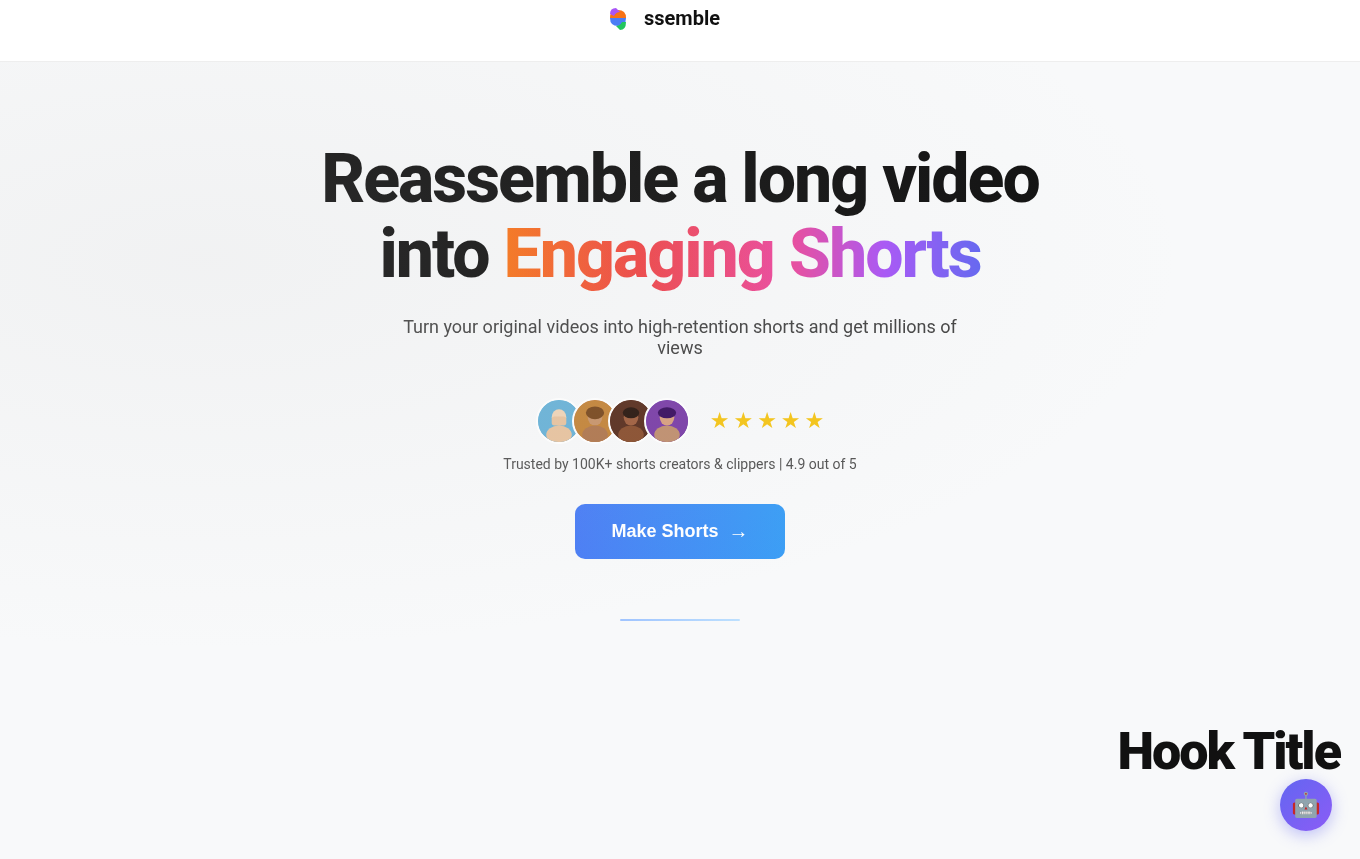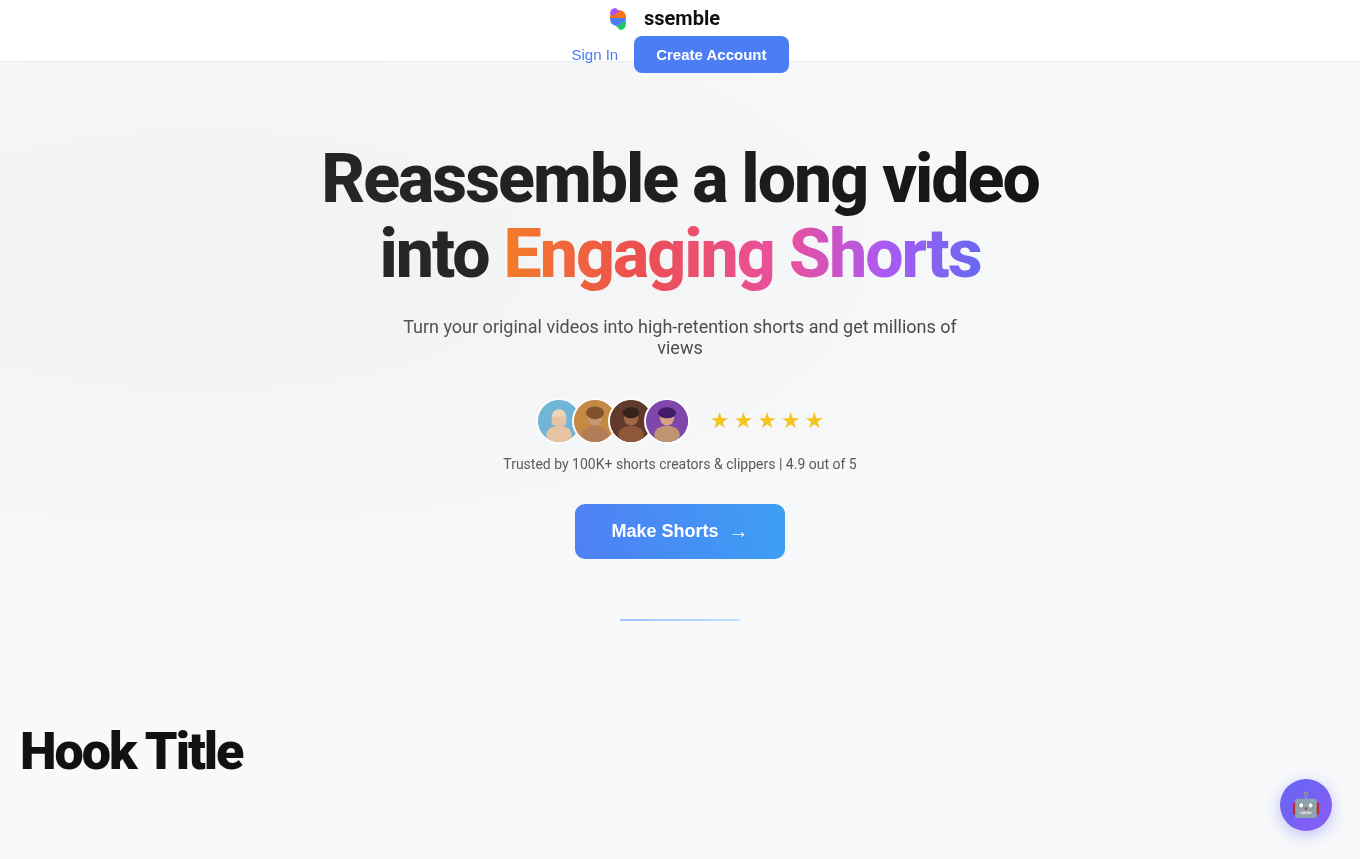--- a/index.html
+++ b/index.html
@@ -197,21 +197,21 @@
       width: 120px;
       height: 2px;
       background: linear-gradient(90deg, #a0c4ff, #bde0fe);
       border-radius: 2px;
     }
 
     
     .below-fold {
       display: flex;
       flex-direction: column;
-      align-items: flex-start;
+      align-items: flex-end;
       padding: 0 20px 40px;
       background: #f8f9fa;
     }
     .hook-title-preview {
       font-size: 52px;
       font-weight: 900;
       color: #111;
       letter-spacing: -2px;
     }
 
@@ -241,24 +241,20 @@
   <a class="nav-logo" href="#">
     <svg class="logo-icon" viewBox="0 0 36 36">
       <circle cx="18" cy="18" r="18" fill="#fff"></circle>
       <path d="M10 18 Q10 10 18 10 Q26 10 26 18" fill="#f97316"></path>
       <path d="M10 18 Q10 26 18 26 Q26 26 26 18" fill="#4b7ef5"></path>
       <path d="M10 14 Q10 8 16 8 L20 12 Q16 12 14 16Z" fill="#a855f7"></path>
       <path d="M26 22 Q26 30 20 30 L16 26 Q20 26 22 22Z" fill="#22c55e"></path>
     </svg>
     <span class="logo-text">ssemble</span>
   </a>
-  <div class="nav-actions">
-    <button class="signin-btn">Sign In</button>
-    <button class="create-btn">Create Account</button>
-  </div>
 </nav>
 
 <section class="hero">
   <h1 class="hero-title">
     <span>Reassemble a long video</span>
     <span class="hero-title-line2">
       <span>into </span><span class="gradient-engaging">Engaging</span> <span class="gradient-shorts">Shorts</span>
     </span>
   </h1>
   <p class="hero-subtitle">Turn your original videos into high-retention shorts and get millions of views</p>

